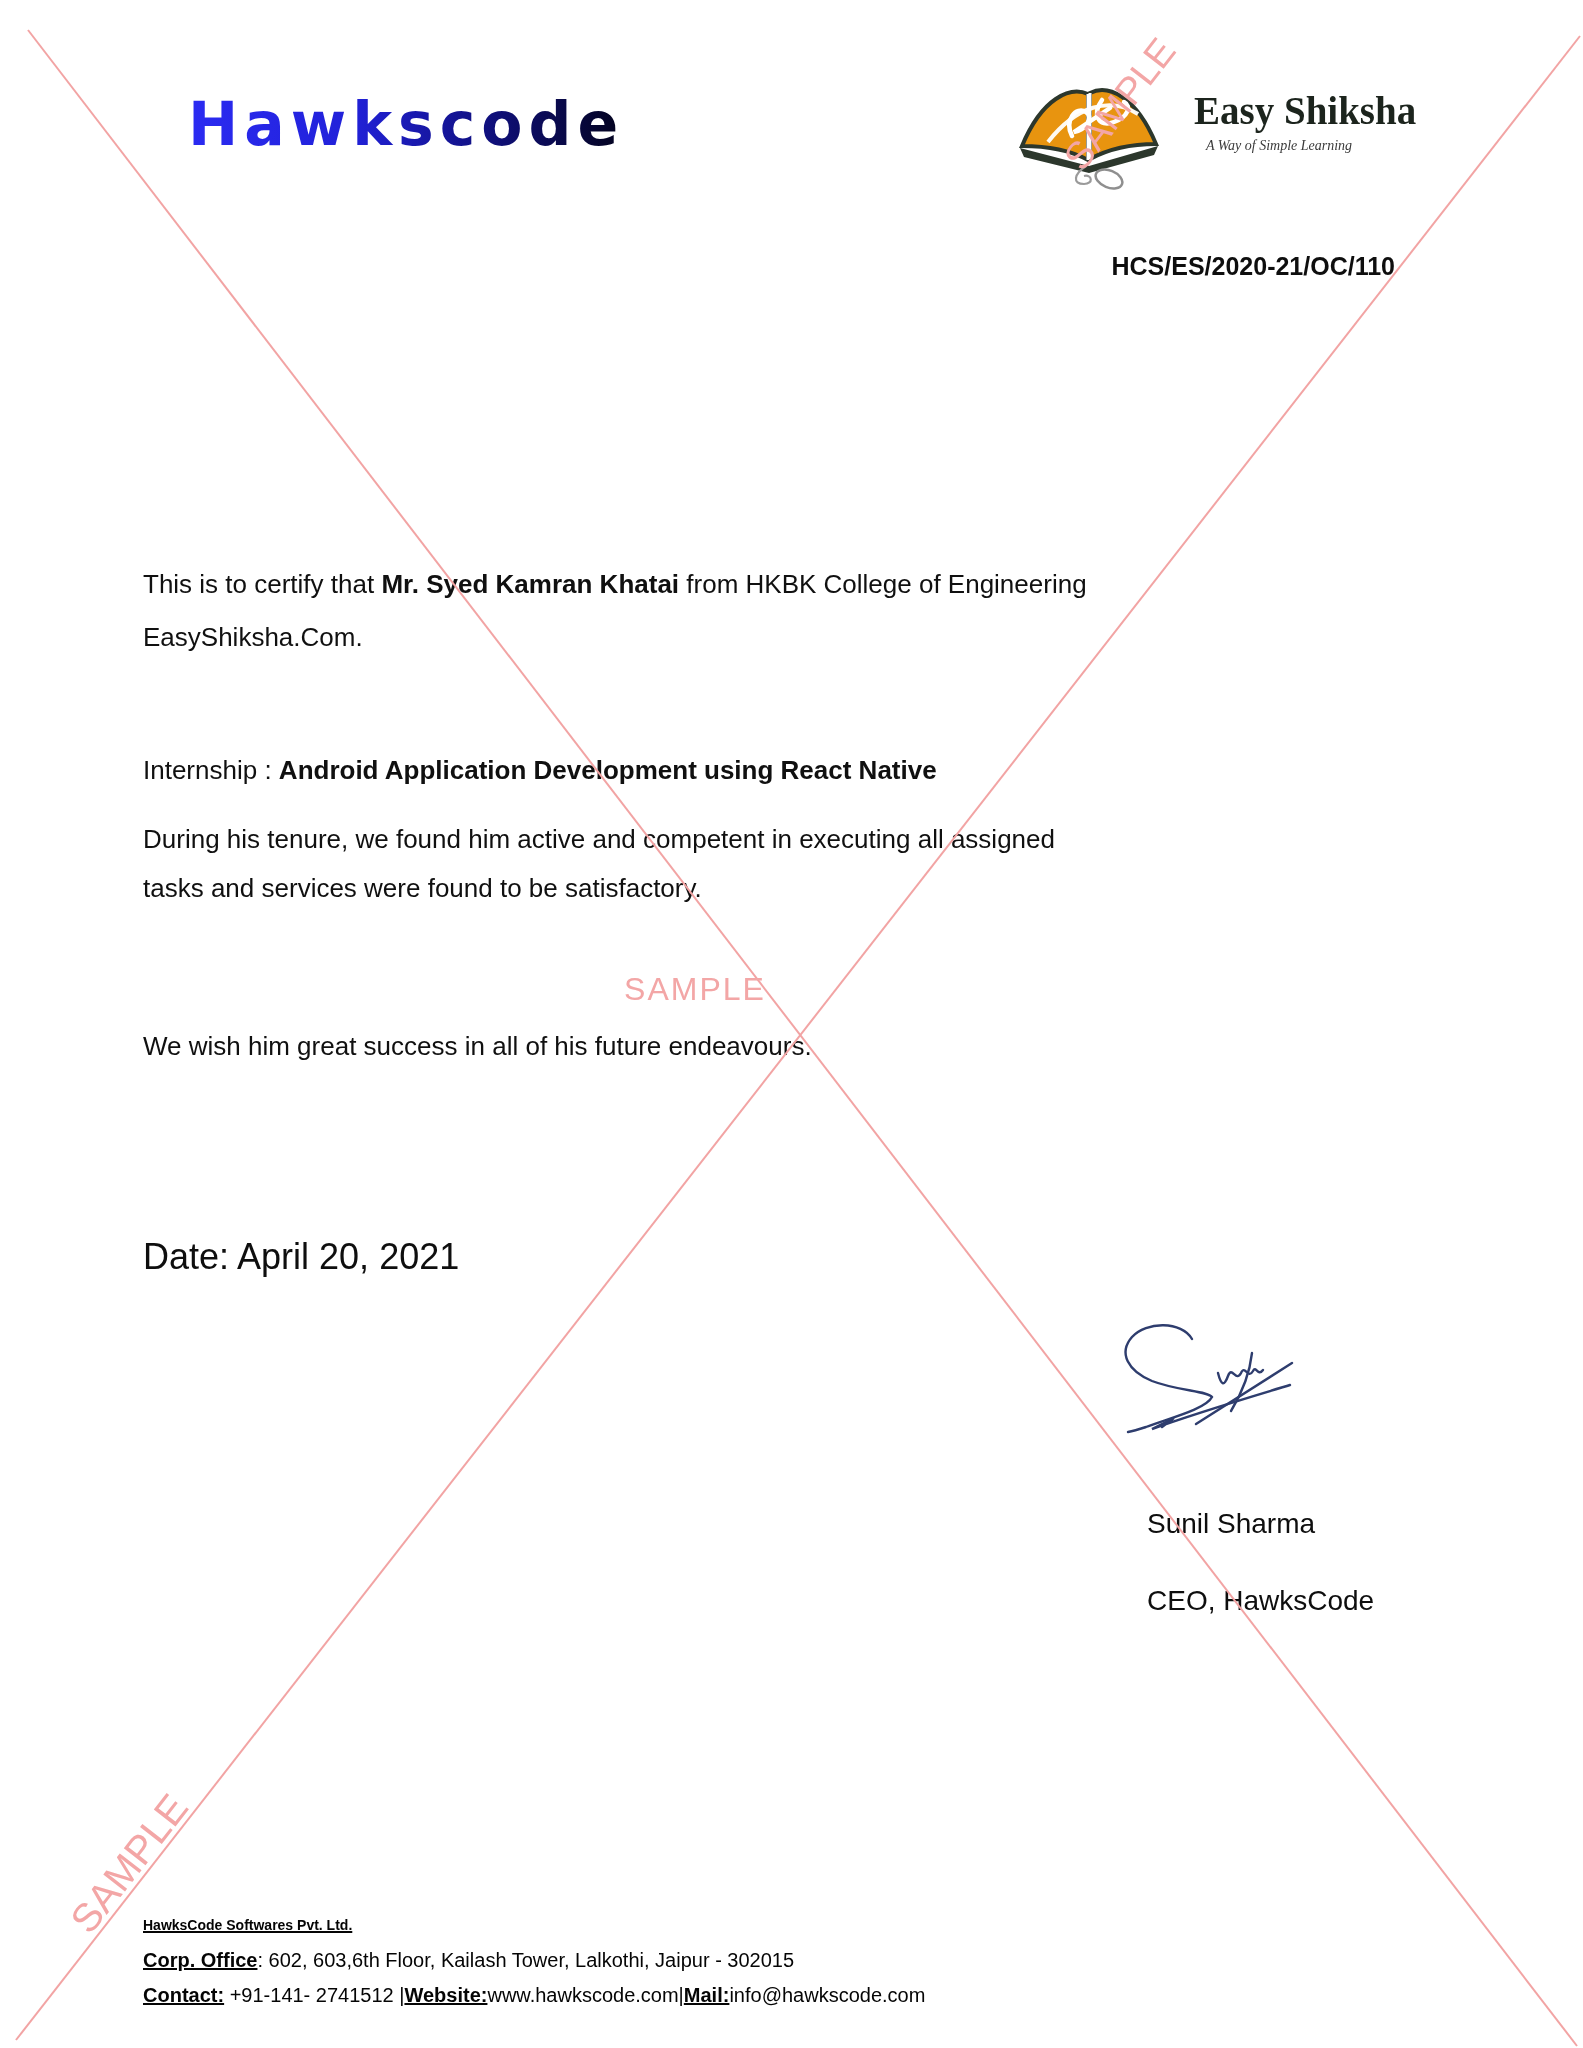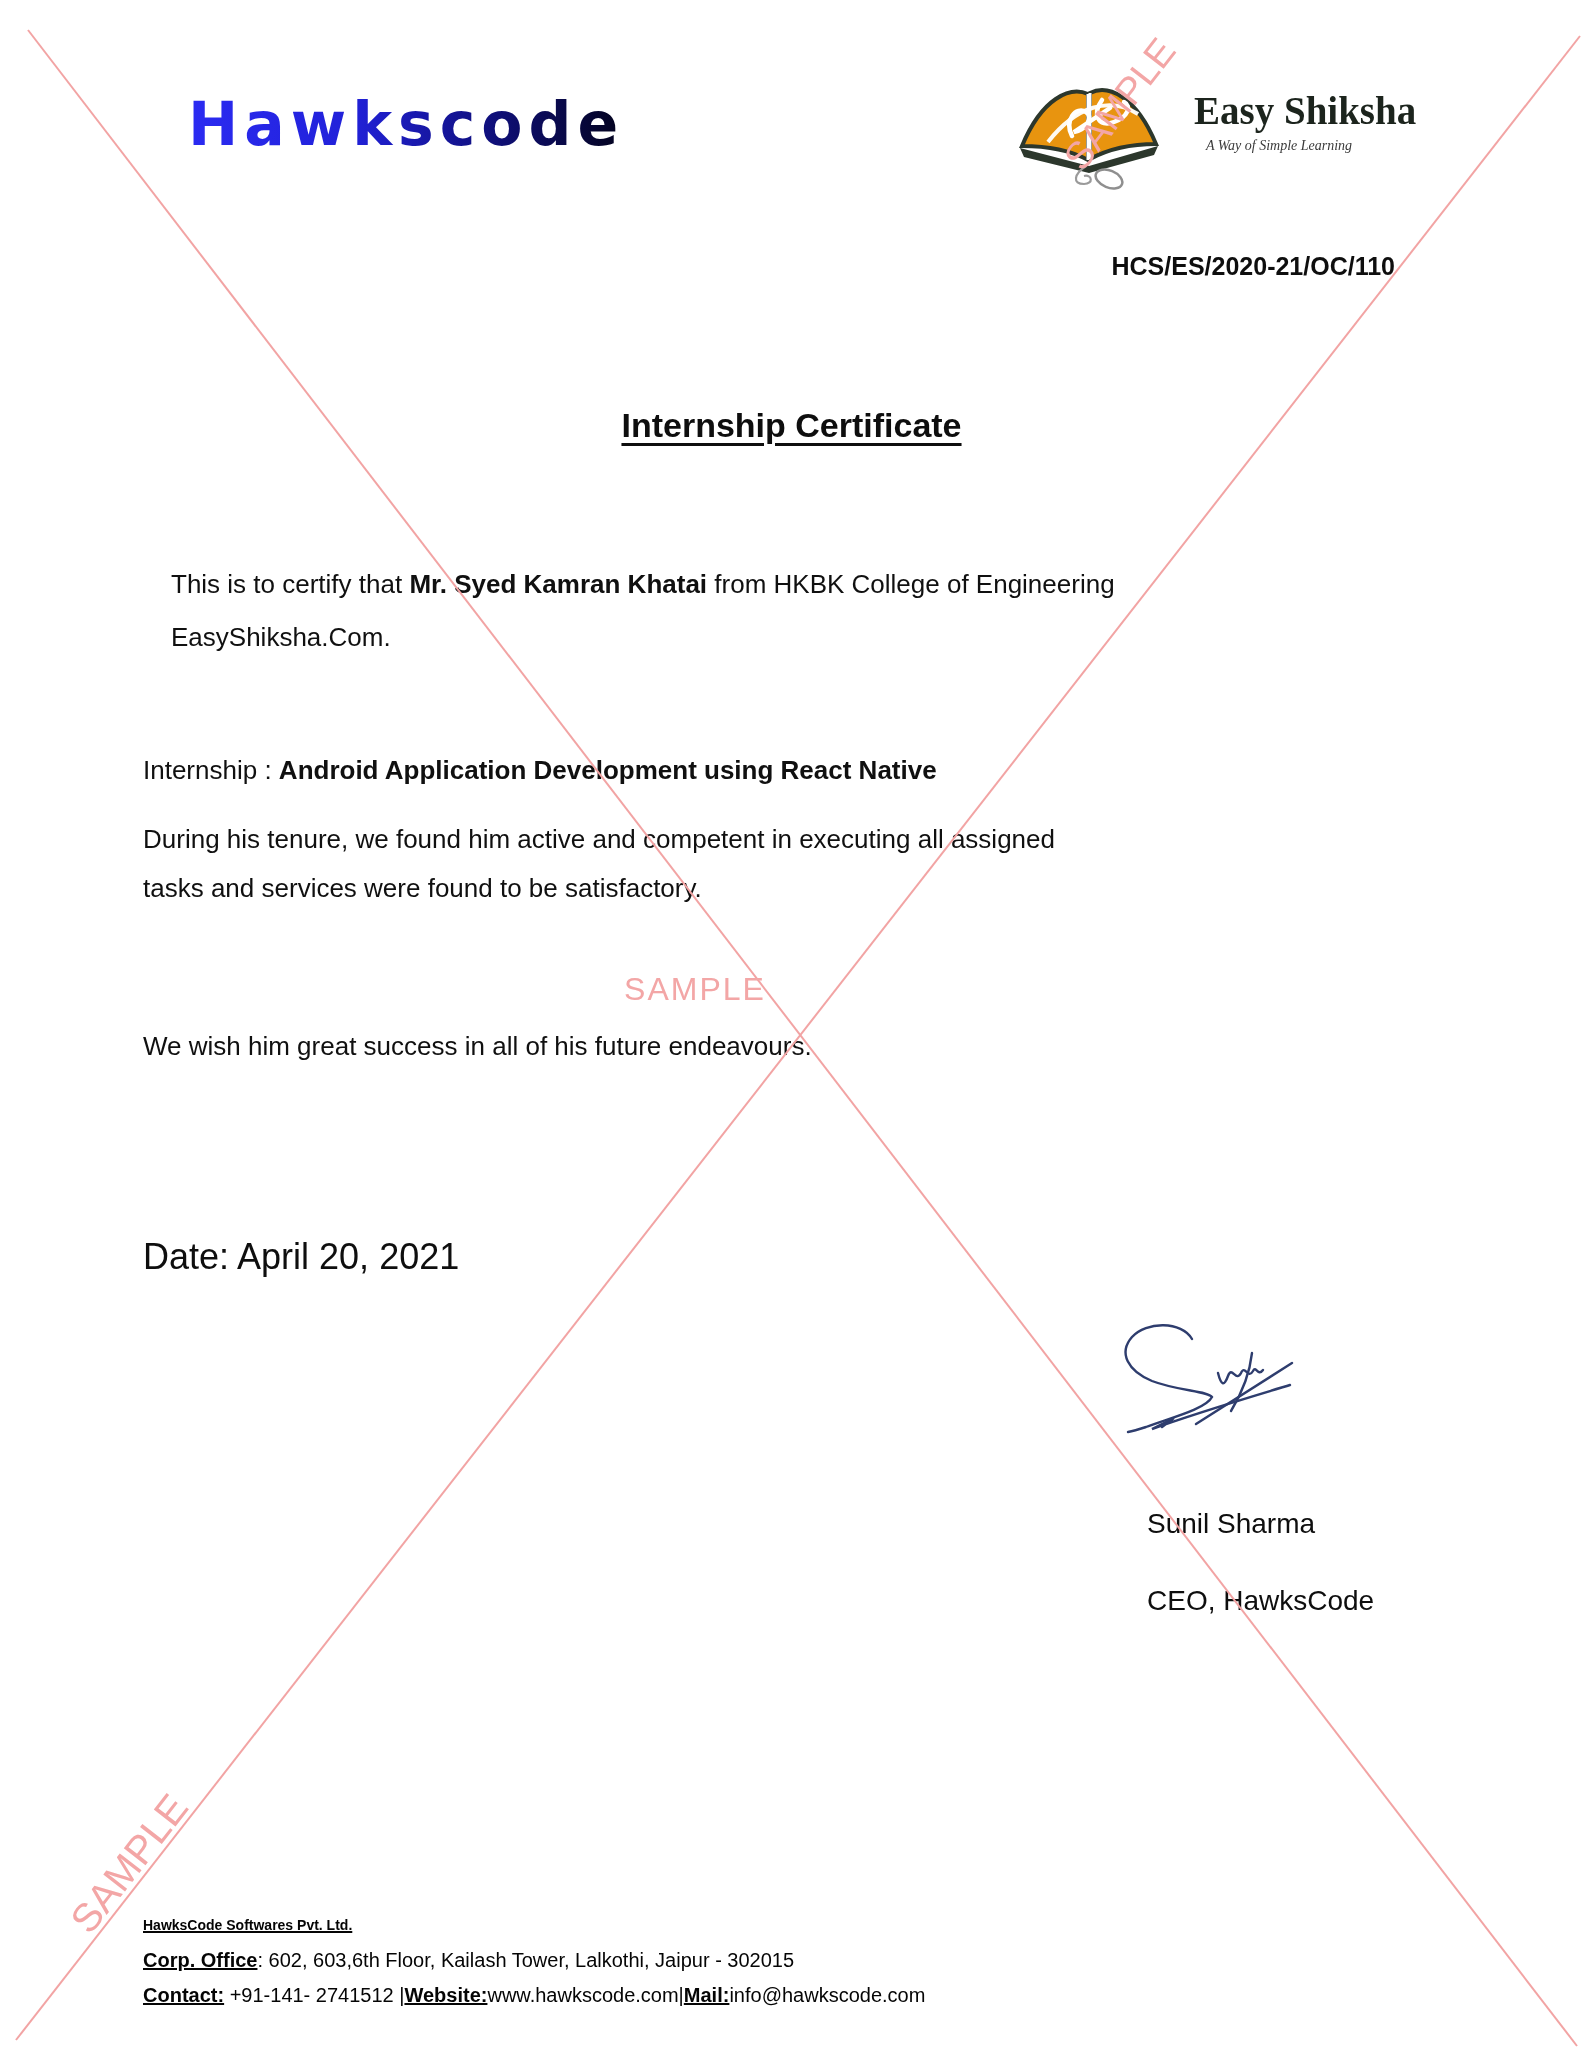--- a/index.html
+++ b/index.html
@@ -71,25 +71,22 @@
     <path d="M34 80 C62 44 96 34 124 52" stroke="#ffffff" stroke-width="4" fill="none" opacity="0.95"></path>
     <path d="M58 74 C50 58 62 44 72 50 C80 55 72 68 60 70 L96 46 M88 38 C78 52 84 66 100 60 C114 55 118 44 110 40" stroke="#ffffff" stroke-width="4.5" fill="none" stroke-linecap="round"></path>
     <path d="M72 104 C60 112 58 122 70 122 C80 122 78 112 70 114" stroke="#9a9a9a" stroke-width="2.2" fill="none"></path>
     <ellipse cx="95" cy="117" rx="14" ry="8.5" transform="rotate(22 95 117)" fill="#ffffff" stroke="#8f8f8f" stroke-width="2.5"></ellipse>
   </svg>
   <div class="abs es-name nowrap">Easy Shiksha</div>
   <div class="abs es-tagline nowrap">A Way of Simple Learning</div>
 
   <div class="abs ref-no nowrap">HCS/ES/2020-21/OC/110</div>
 
-  <div class="abs title">
-    <span>Internship Certificate</span>
-  </div>
 
-  <div class="abs body-block" style="top:558px;margin-left:28px;">
+  <div class="abs body-block" style="top:558px;">
     <div class="nowrap"><span>This is to certify that  </span><span class="b">Mr. Syed Kamran Khatai</span><span> from HKBK College of Engineering</span></div>
     <div class="nowrap">EasyShiksha.Com.</div>
   </div>
 
   <div class="abs body-block nowrap" style="top:744px;">
     <span>Internship : </span><span class="b">Android Application Development using React Native</span>
   </div>
 
   <div class="abs body-block p3" style="top:815px;">
     <div class="nowrap">During his tenure, we found him active and competent in executing all assigned</div>

